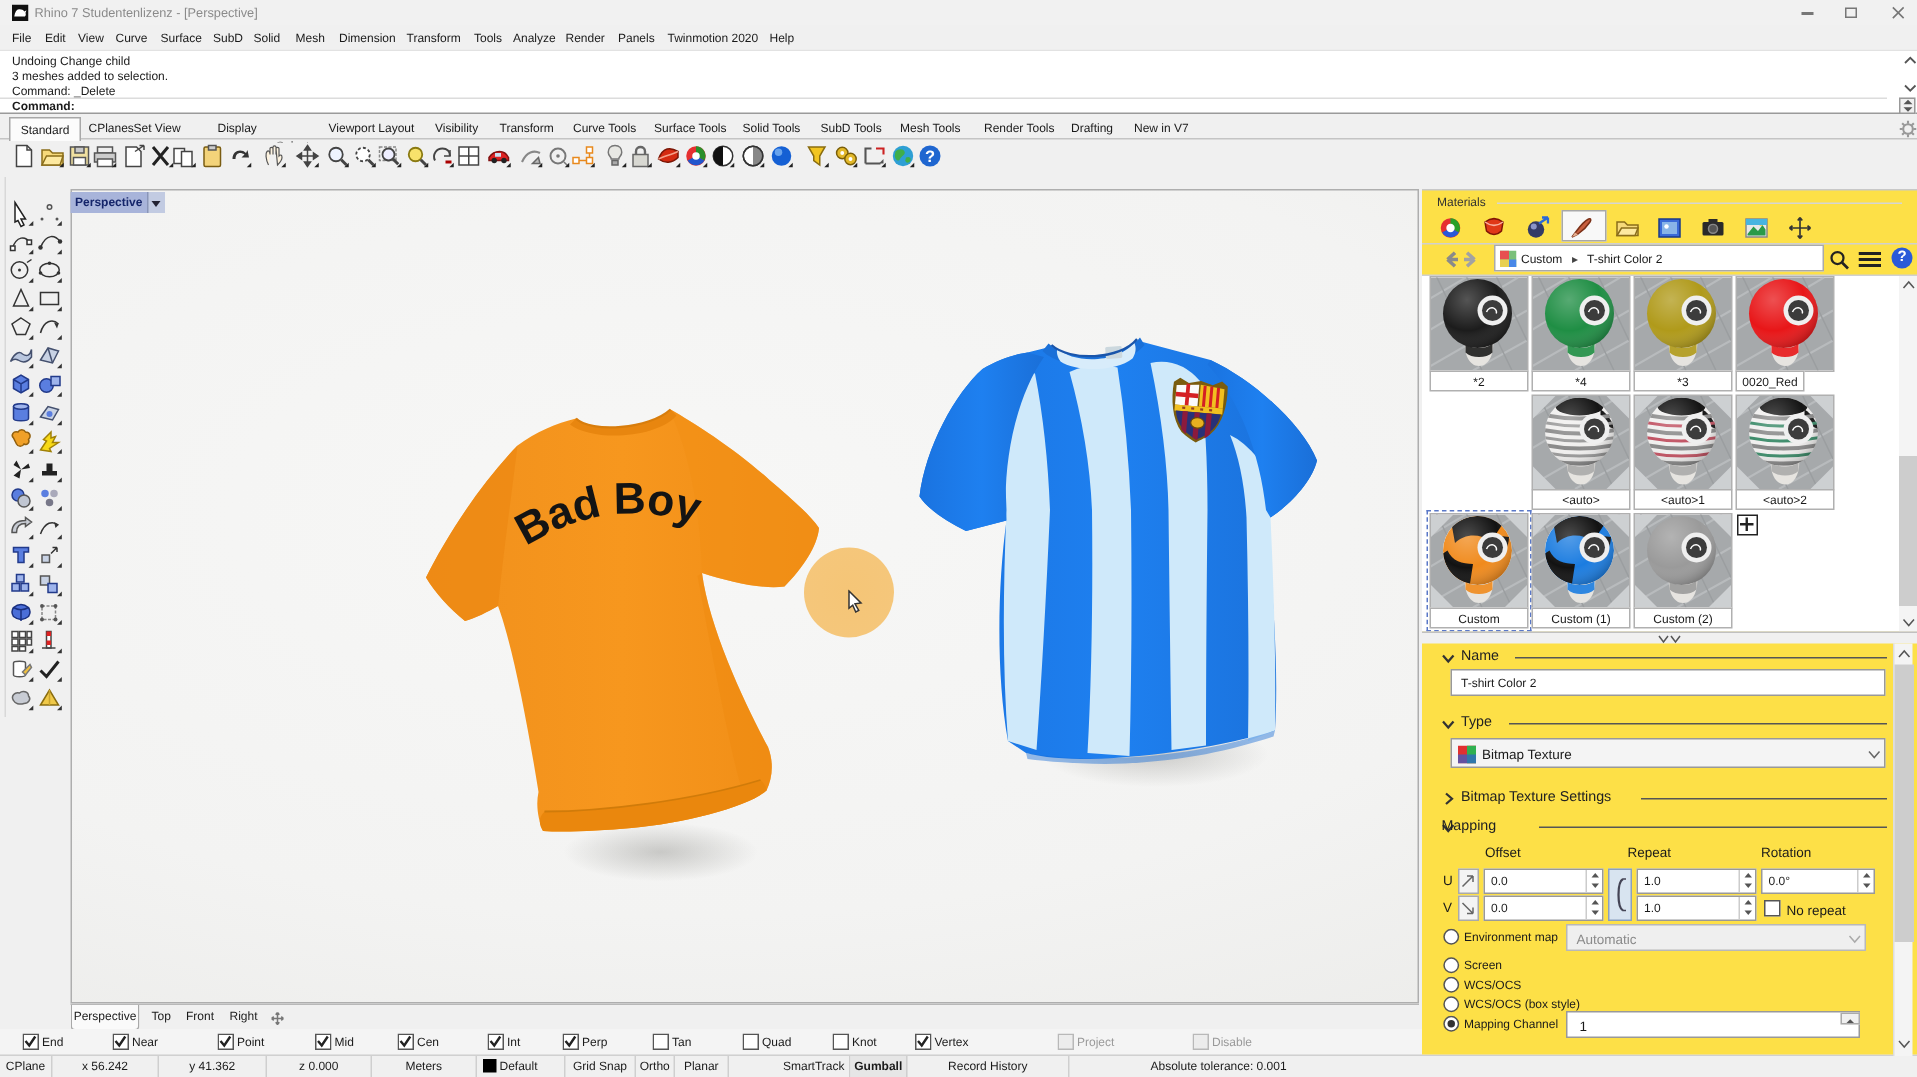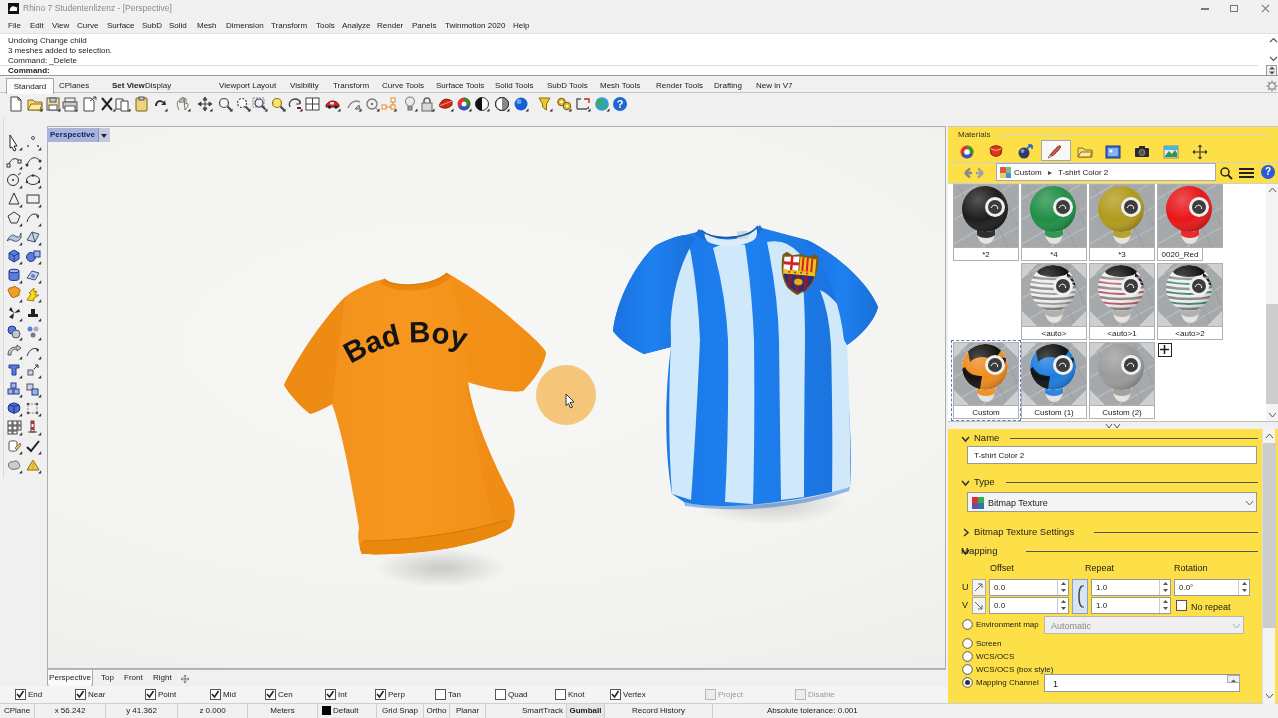--- a/index.html
+++ b/index.html
@@ -56,21 +56,21 @@
         <path d="M2 3.5 L5 0.5 L8 3.5 Z" fill="#555"></path>
         <path d="M2 5.5 L5 8.5 L8 5.5 Z" fill="#555"></path>
       </svg>
  </div>
 </div>
 
 <div class="abs" style="left:0;top:77px;width:1278px;height:18px;background:#f0f0f0;">
     <div class="abs" style="left:0;top:15px;width:1278px;height:1px;background:#c4c4c4;"></div>
 <div class="abs" style="left:6px;top:1px;width:48px;height:16px;background:#fcfcfc;border:1px solid #a8a8a8;border-bottom:none;text-align:center;font-size:8px;padding-top:3px;z-index:2;">Standard</div>
 <span class="abs" style="left:59px;top:4px;font-size:8px;">CPlanes</span>
-<span class="abs" style="left:112px;top:4px;font-size:8px;font-weight:bold;">Set View</span>
+<span class="abs" style="left:89px;top:4px;font-size:8px;">Set View</span>
 <span class="abs" style="left:145px;top:4px;font-size:8px;">Display</span>
 <span class="abs" style="left:184px;top:16px;font-size:8px;text-align:center;">Select</span>
 <span class="abs" style="left:219px;top:4px;font-size:8px;">Viewport Layout</span>
 <span class="abs" style="left:290px;top:4px;font-size:8px;">Visibility</span>
 <span class="abs" style="left:333px;top:4px;font-size:8px;">Transform</span>
 <span class="abs" style="left:382px;top:4px;font-size:8px;">Curve Tools</span>
 <span class="abs" style="left:436px;top:4px;font-size:8px;">Surface Tools</span>
 <span class="abs" style="left:495px;top:4px;font-size:8px;">Solid Tools</span>
 <span class="abs" style="left:547px;top:4px;font-size:8px;">SubD Tools</span>
 <span class="abs" style="left:600px;top:4px;font-size:8px;">Mesh Tools</span>

